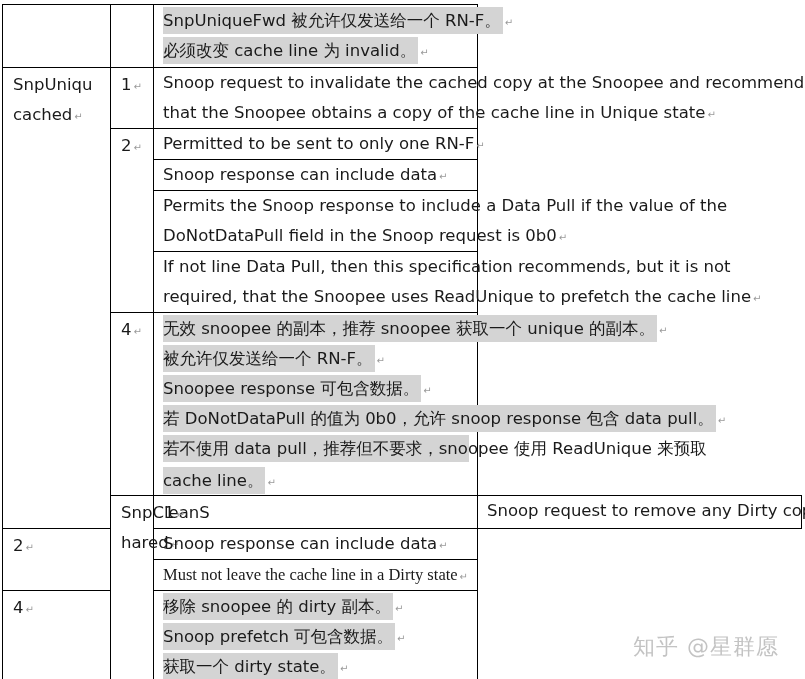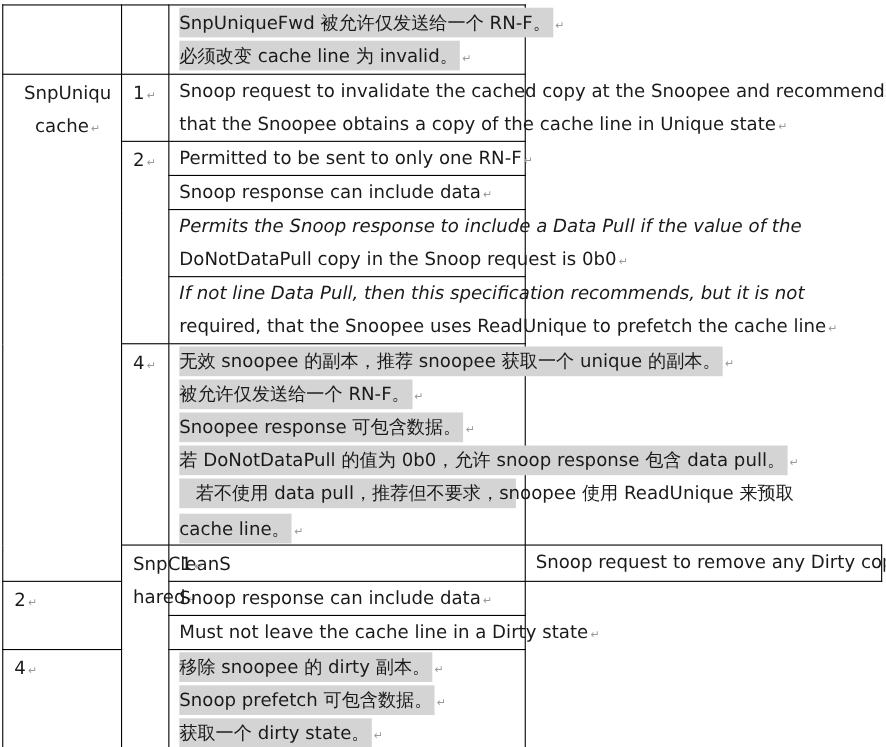--- a/index.html
+++ b/index.html
@@ -37,42 +37,40 @@
     font-size: 16.5px;
     line-height: 30px;
   }
   col.c-name { width: 108px; }
   col.c-num  { width: 43px; }
   col.c-desc { width: auto; }
 
   td.name-cell {
     padding: 2px 0 0 10px !important;
     word-break: break-all;
-    text-align: center;
   }
   td.num-cell {
     padding: 2px 0 0 10px !important;
   }
   td.desc-cell {
     padding: 0 8px 0 9px !important;
   }
   .line {
     display: block;
     height: 30px;
     line-height: 30px;
     white-space: nowrap;
   }
   .justify-line {
     display: block;
     text-align: justify;
     text-align-last: justify;
     height: 30px;
     line-height: 30px;
     white-space: nowrap;
-    font-style: italic;
   }
   .hl-block {
     display: inline-block;
     background: #d4d4d4;
     height: 27px;
     line-height: 27px;
     margin-top: 2px;
     padding-right: 2px;
   }
   .para-mark {
@@ -108,21 +106,21 @@
         <td class="num-cell"></td>
         <td class="desc-cell">
           <span class="line"><span class="hl-block"><span>SnpUniqueFwd 被允许仅发送给一个 RN-F。</span></span><span class="para-mark">↵</span></span>
           <span class="line"><span class="hl-block"><span>必须改变 cache line 为 invalid。</span></span><span class="para-mark">↵</span></span>
         </td>
       </tr>
 
       <tr>
         <td class="name-cell" rowspan="7">
           <span class="line">SnpUniqu</span>
-          <span class="line"><span>cache</span><span class="para-mark">↵</span></span>
+          <span class="line"><span>cached</span><span class="para-mark">↵</span></span>
         </td>
         <td class="num-cell">
           <span class="line"><span>1</span><span class="para-mark">↵</span></span>
         </td>
         <td class="desc-cell" style="height:60px;">
           <span class="line">Snoop request to invalidate the cached copy at the Snoopee and recommends</span>
           <span class="line"><span>that the Snoopee obtains a copy of the cache line in Unique state</span><span class="para-mark">↵</span></span>
         </td>
       </tr>
 
@@ -135,41 +133,41 @@
         </td>
       </tr>
       <tr>
         <td class="desc-cell" style="height:30px;">
           <span class="line"><span>Snoop response can include data</span><span class="para-mark">↵</span></span>
         </td>
       </tr>
       <tr>
         <td class="desc-cell" style="height:60px;">
           <span class="justify-line">Permits the Snoop response to include a Data Pull if the value of the</span>
-          <span class="line"><span>DoNotDataPull copy in the Snoop request is 0b0</span><span class="para-mark">↵</span></span>
+          <span class="line"><span>DoNotDataPull field in the Snoop request is 0b0</span><span class="para-mark">↵</span></span>
         </td>
       </tr>
       <tr>
         <td class="desc-cell" style="height:60px;">
           <span class="justify-line">If not line Data Pull, then this specification recommends, but it is not</span>
           <span class="line"><span>required, that the Snoopee uses ReadUnique to prefetch the cache line</span><span class="para-mark">↵</span></span>
         </td>
       </tr>
 
       <tr>
         <td class="num-cell">
           <span class="line"><span>4</span><span class="para-mark">↵</span></span>
         </td>
         <td class="desc-cell" style="height:180px;">
           <span class="line"><span class="hl-block"><span>无效 snoopee 的副本，推荐 snoopee 获取一个 unique 的副本。</span></span><span class="para-mark">↵</span></span>
           <span class="line"><span class="hl-block"><span>被允许仅发送给一个 RN-F。</span></span><span class="para-mark">↵</span></span>
           <span class="line"><span class="hl-block"><span>Snoopee response 可包含数据。</span></span><span class="para-mark">↵</span></span>
           <span class="line"><span class="hl-block"><span>若 DoNotDataPull 的值为 0b0，允许 snoop response 包含 data pull。</span></span><span class="para-mark">↵</span></span>
           <span class="line">
-              <span class="hl-block" style="display:block;text-align:justify;text-align-last:justify;padding-left:15px;"><span>若不使用 data pull，推荐但不要求，snoopee 使用 ReadUnique 来预取</span></span>
+              <span class="hl-block" style="display:block;text-align:justify;text-align-last:justify;"><span>若不使用 data pull，推荐但不要求，snoopee 使用 ReadUnique 来预取</span></span>
             </span>
           <span class="line"><span class="hl-block"><span>cache line。</span></span><span class="para-mark">↵</span></span>
         </td>
       </tr>
 
       <tr>
         <td class="name-cell" rowspan="4">
           <span class="line">SnpCleanS</span>
           <span class="line"><span>hared</span><span class="para-mark">↵</span></span>
         </td>
@@ -183,31 +181,32 @@
 
       <tr>
         <td class="num-cell" rowspan="2">
           <span class="line"><span>2</span><span class="para-mark">↵</span></span>
         </td>
         <td class="desc-cell" style="height:30px;">
           <span class="line"><span>Snoop response can include data</span><span class="para-mark">↵</span></span>
         </td>
       </tr>
       <tr>
-        <td class="desc-cell" style="height:29px;">
+        <td class="desc-cell" style="height:29px;font-family:Liberation Serif, serif;">
           <span class="line"><span>Must not leave the cache line in a Dirty state</span><span class="para-mark">↵</span></span>
         </td>
       </tr>
 
       <tr>
         <td class="num-cell">
           <span class="line"><span>4</span><span class="para-mark">↵</span></span>
         </td>
         <td class="desc-cell" style="height:89px;">
           <span class="line"><span class="hl-block"><span>移除 snoopee 的 dirty 副本。</span></span><span class="para-mark">↵</span></span>
           <span class="line"><span class="hl-block"><span>Snoop prefetch 可包含数据。</span></span><span class="para-mark">↵</span></span>
           <span class="line"><span class="hl-block"><span>获取一个 dirty state。</span></span><span class="para-mark">↵</span></span>
         </td>
       </tr>
     </tbody>
   </table>
 
+  <div class="watermark">知乎 @星群愿</div>
 </div>
 
 </body></html>

